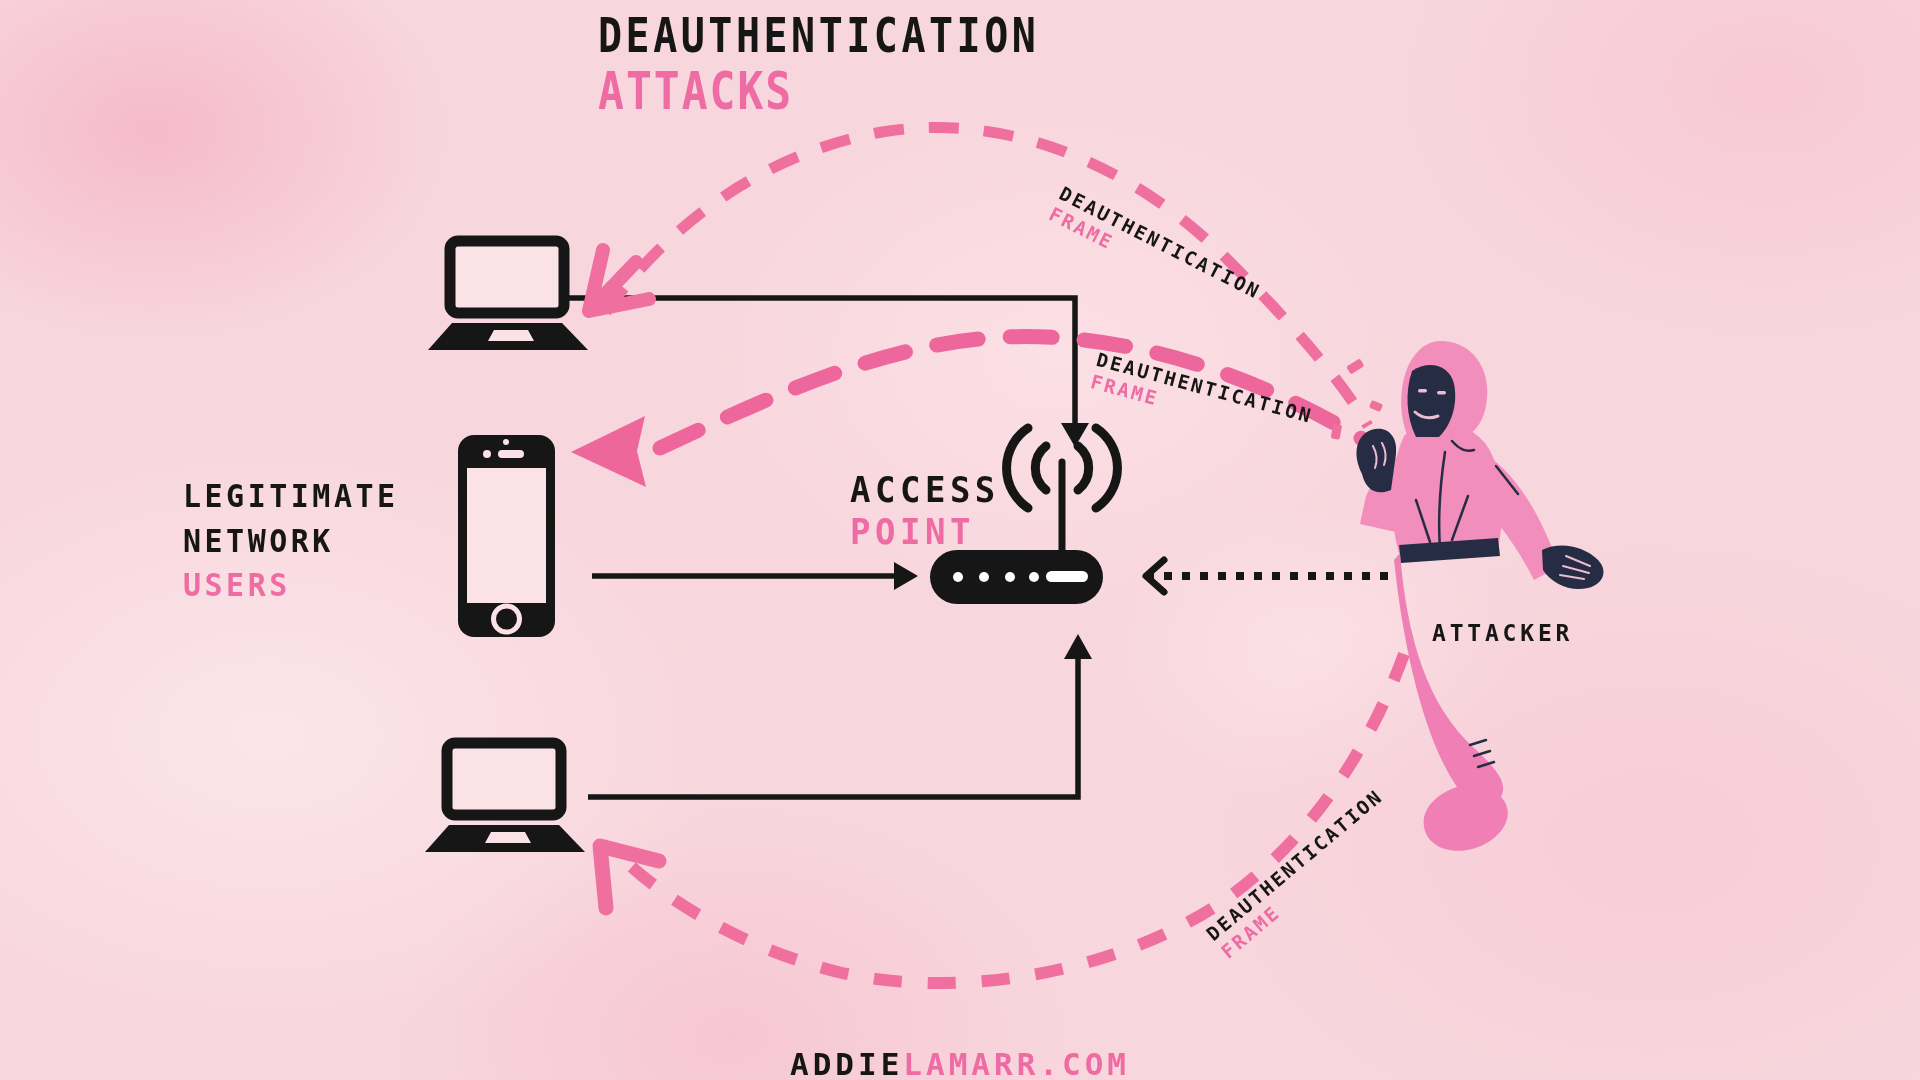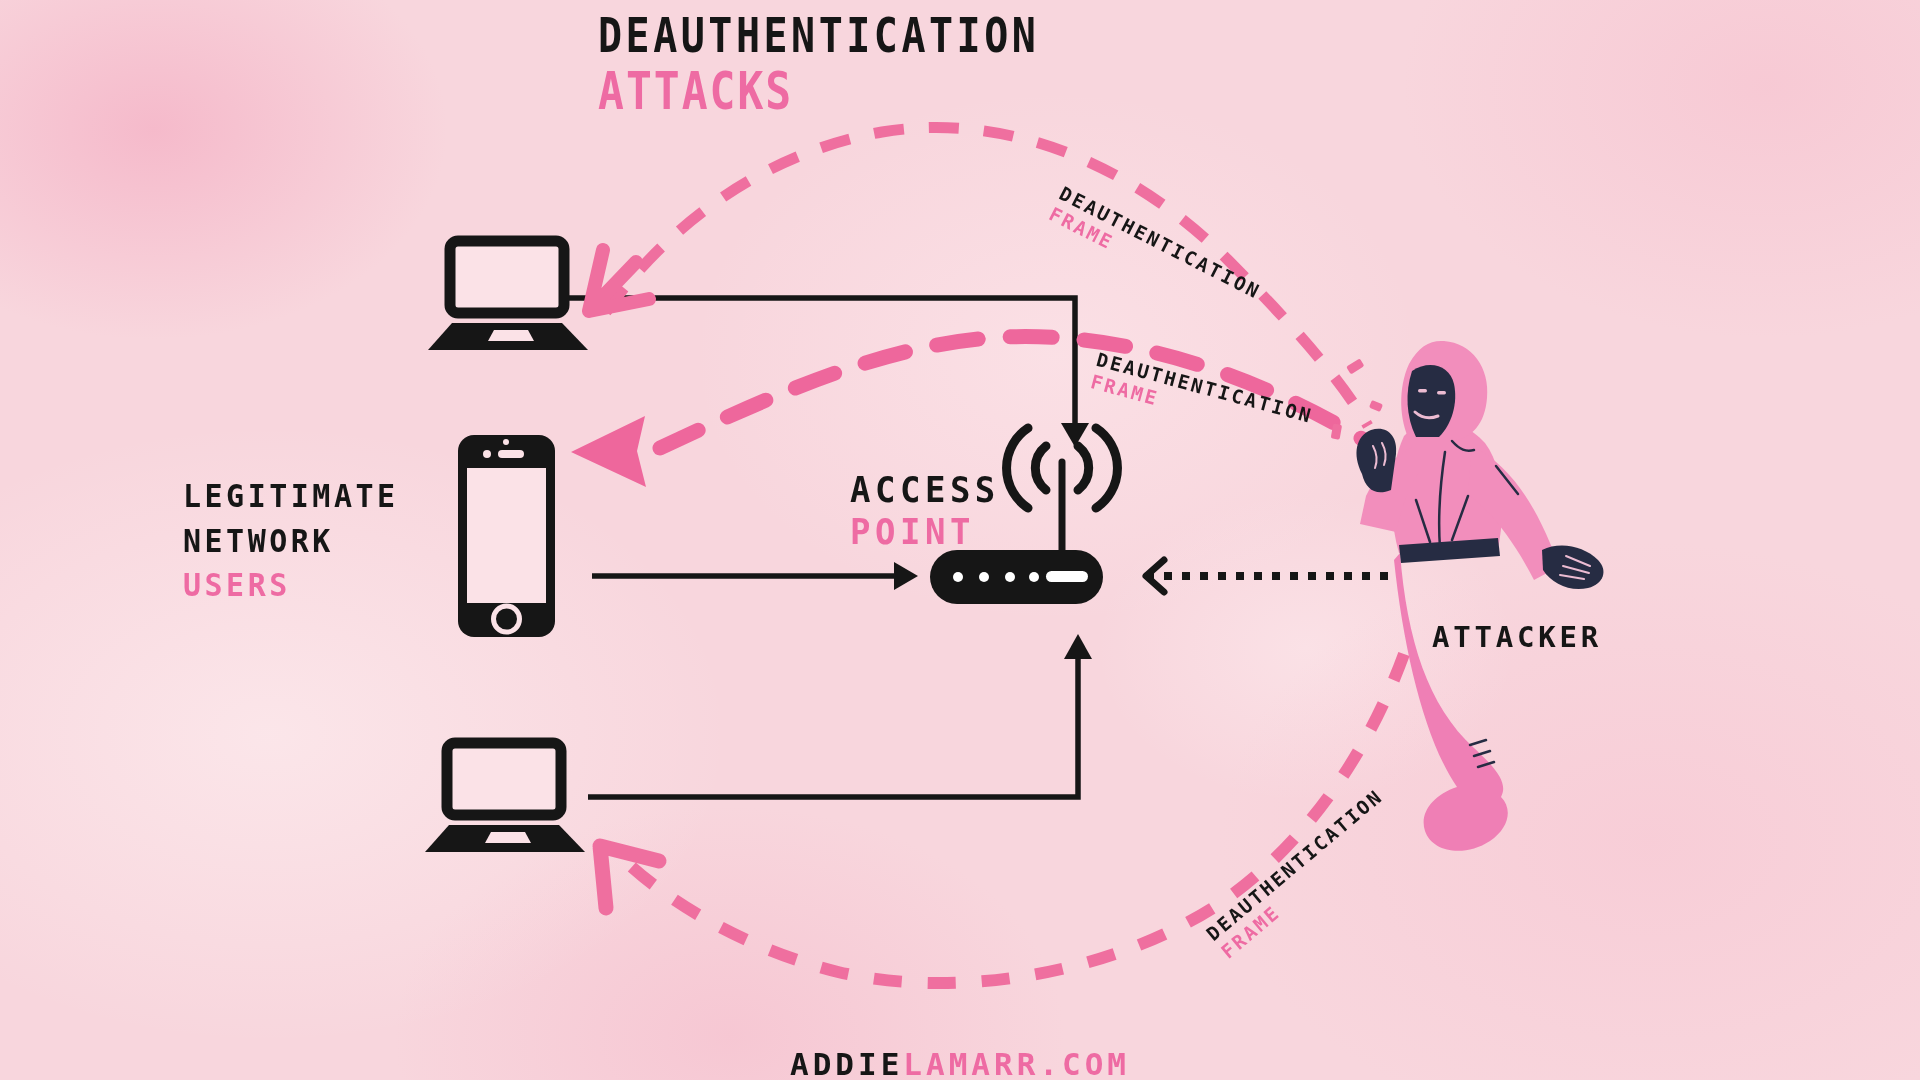--- a/index.html
+++ b/index.html
@@ -26,21 +26,21 @@
       radial-gradient(300px 220px at 68% 60%, rgba(253,236,239,.5), transparent 70%);
   }
   .layer{position:absolute;left:0;top:0;width:1920px;height:1080px;}
   .t{position:absolute;white-space:nowrap;font-weight:700;color:var(--ink);transform-origin:0 0;}
   .pink{color:var(--pink);}
   .title1{left:598px;top:8px;font-size:40px;letter-spacing:3.5px;transform:scaleY(1.2);}
   .title2{left:598px;top:62px;font-size:43px;letter-spacing:2px;transform:scaleY(1.18);color:var(--pink);}
   .leftlabel{left:183px;top:474px;font-size:30px;letter-spacing:3.5px;line-height:41px;transform:scaleY(1.08);}
   .ap1{left:850px;top:468px;font-size:34px;letter-spacing:4.5px;transform:scaleY(1.05);}
   .ap2{left:850px;top:510px;font-size:34px;letter-spacing:4.5px;transform:scaleY(1.05);color:var(--pink);}
-  .attackerlbl{left:1432px;top:620px;font-size:29px;letter-spacing:3.8px;}
+  .attackerlbl{left:1432px;top:620px;font-size:23px;letter-spacing:3.8px;}
   .frame{font-size:19px;letter-spacing:2.5px;line-height:23px;}
   .frame .l2{color:var(--pink);}
   .frame-top{left:1066px;top:182px;transform:rotate(27deg);}
   .frame-mid{left:1100px;top:348px;transform:rotate(15deg);}
   .frame-bot{left:1202px;top:928px;transform:rotate(-40deg);}
   .footer{left:0;top:1046px;width:1920px;text-align:center;font-size:31px;letter-spacing:4px;}
 </style>
 </head>
 <body>
 

